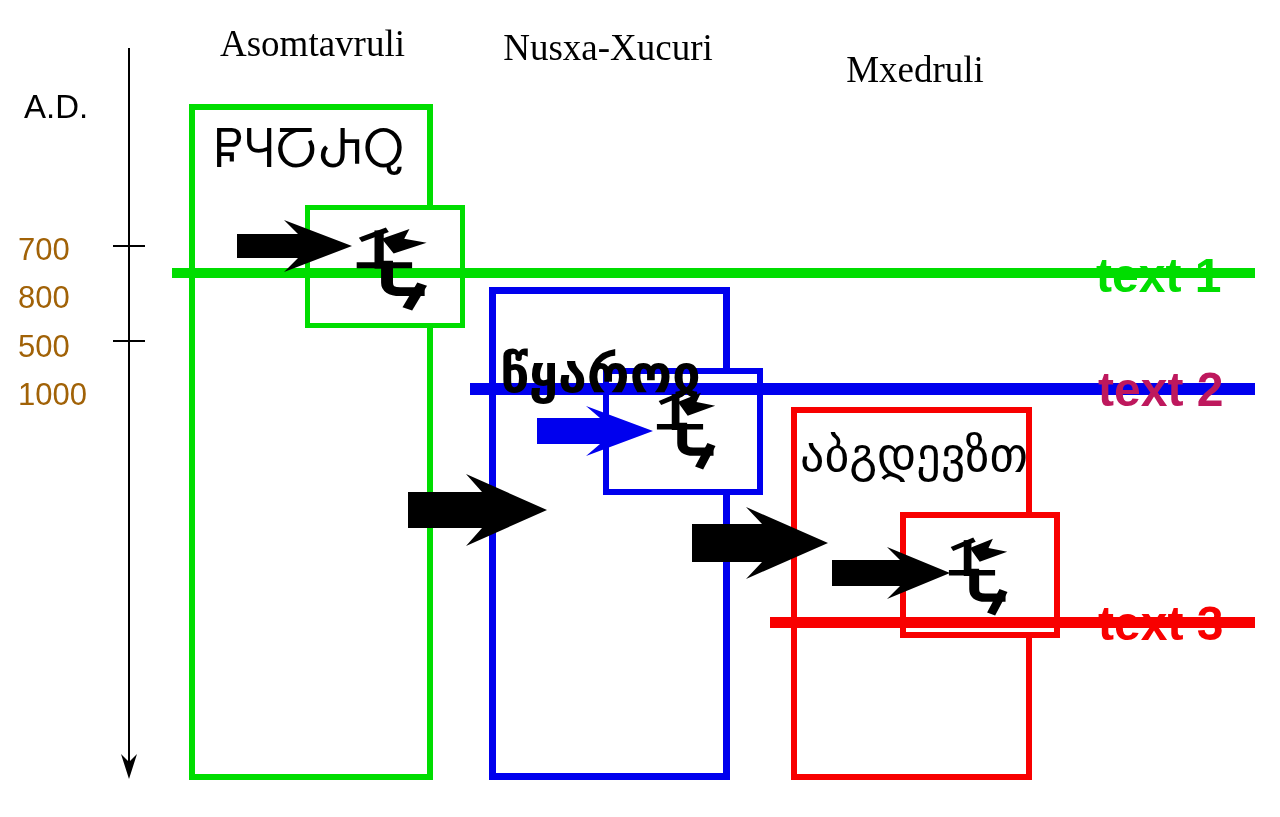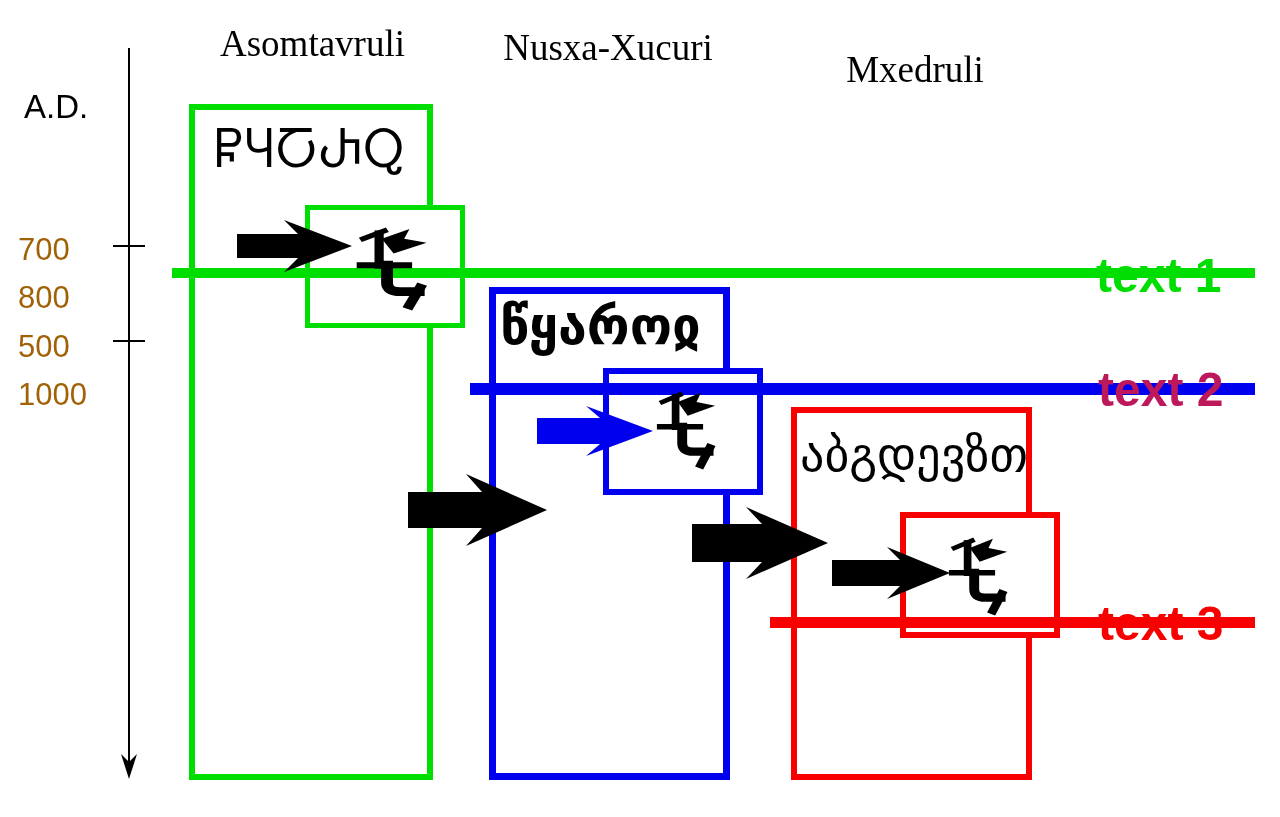--- a/index.html
+++ b/index.html
@@ -18,21 +18,21 @@
   .era-label{font-size:33px;color:#000;}
   .year-label{font-size:31px;color:#a16207;width:78px;margin-top:45px;}
   
   .script-rect{border-style:solid;border-width:7px;background:transparent;box-sizing:border-box;}
   .letter-box{border-style:solid;border-width:6px;background:#ffffff;box-sizing:border-box;}
   
   .date-line{height:11px;}
   
   .sample{font-family:"DejaVu Sans",sans-serif;color:#000;white-space:nowrap;line-height:1;}
   .sample-asom{font-size:48px;font-weight:normal;letter-spacing:1px;}
-  .sample-nusxa{font-size:52px;font-weight:bold;}
+  .sample-nusxa{font-size:52px;font-weight:bold;margin-top:48px;}
   .sample-mxed{font-size:48px;font-weight:normal;}
   
   .text-marker{font-size:48px;font-weight:bold;line-height:1;white-space:nowrap;margin-top:36px;}
   .overlay{position:absolute;left:0;top:0;}
 </style>
 </head>
 <body>
 
 <div class="canvas">
 

